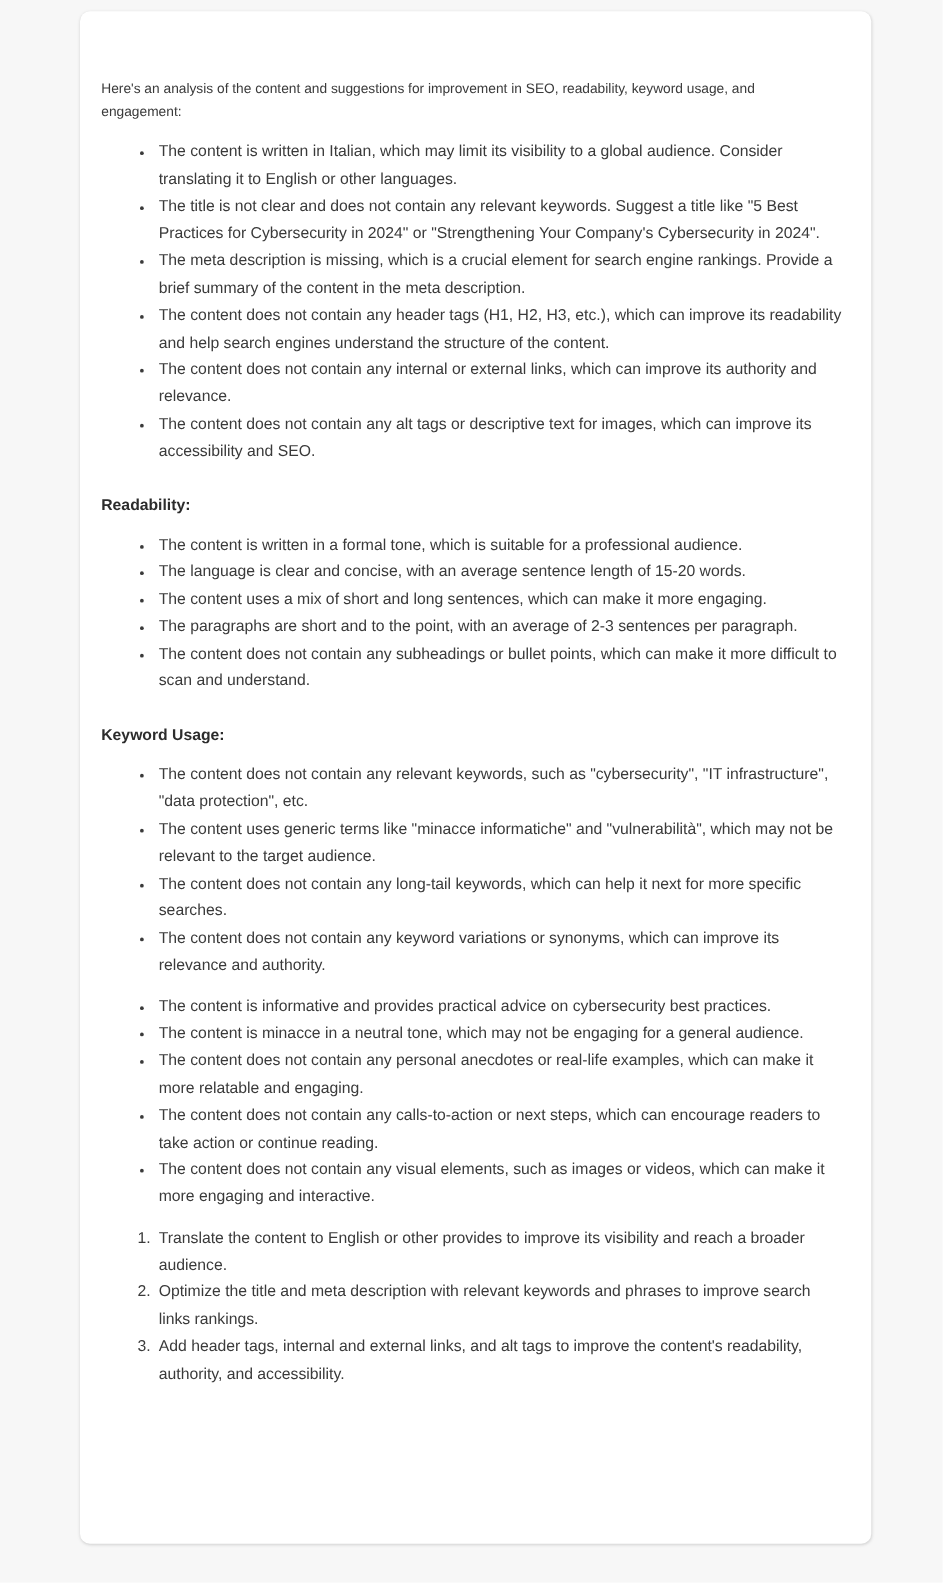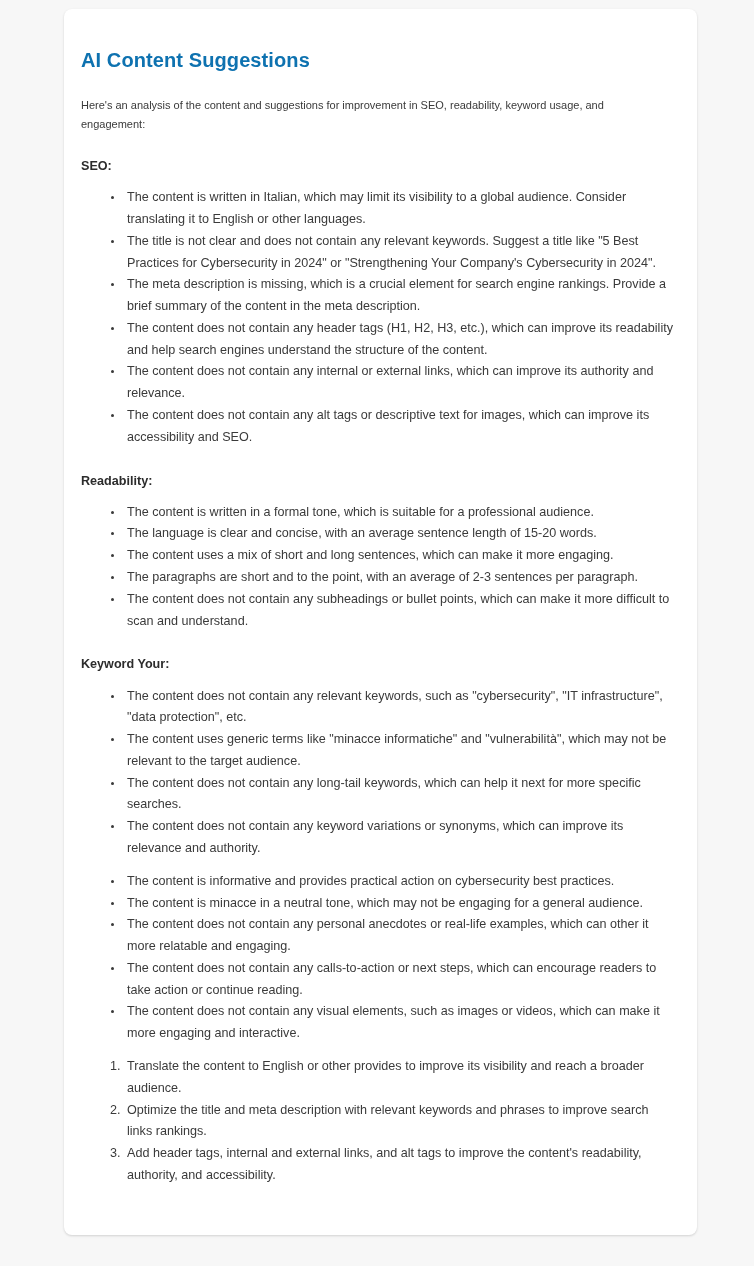--- a/index.html
+++ b/index.html
@@ -98,53 +98,51 @@
     font-size: 12.6px;
   }
 </style>
 </head>
 <body>
 
 <div class="page">
   <div class="card">
     <div class="card-inner">
 
-      <h1 class="title">AI Content Suggestions</h1>
 
       <p class="para">Here's an analysis of the content and suggestions for improvement in SEO, readability, keyword usage, and engagement:</p>
 
       <div id="sections-container">
-          <h2 class="section-heading">SEO:</h2>
           <ul class="bullets">
             <li>The content is written in Italian, which may limit its visibility to a global audience. Consider translating it to English or other languages.</li>
             <li>The title is not clear and does not contain any relevant keywords. Suggest a title like "5 Best Practices for Cybersecurity in 2024" or "Strengthening Your Company's Cybersecurity in 2024".</li>
             <li>The meta description is missing, which is a crucial element for search engine rankings. Provide a brief summary of the content in the meta description.</li>
             <li>The content does not contain any header tags (H1, H2, H3, etc.), which can improve its readability and help search engines understand the structure of the content.</li>
             <li>The content does not contain any internal or external links, which can improve its authority and relevance.</li>
             <li>The content does not contain any alt tags or descriptive text for images, which can improve its accessibility and SEO.</li>
           </ul>
           <h2 class="section-heading">Readability:</h2>
           <ul class="bullets">
             <li>The content is written in a formal tone, which is suitable for a professional audience.</li>
             <li>The language is clear and concise, with an average sentence length of 15-20 words.</li>
             <li>The content uses a mix of short and long sentences, which can make it more engaging.</li>
             <li>The paragraphs are short and to the point, with an average of 2-3 sentences per paragraph.</li>
             <li>The content does not contain any subheadings or bullet points, which can make it more difficult to scan and understand.</li>
           </ul>
-          <h2 class="section-heading">Keyword Your:</h2>
+          <h2 class="section-heading">Keyword Usage:</h2>
           <ul class="bullets">
             <li>The content does not contain any relevant keywords, such as "cybersecurity", "IT infrastructure", "data protection", etc.</li>
             <li>The content uses generic terms like "minacce informatiche" and "vulnerabilità", which may not be relevant to the target audience.</li>
             <li>The content does not contain any long-tail keywords, which can help it next for more specific searches.</li>
             <li>The content does not contain any keyword variations or synonyms, which can improve its relevance and authority.</li>
           </ul>
           <ul class="bullets">
-            <li>The content is informative and provides practical action on cybersecurity best practices.</li>
+            <li>The content is informative and provides practical advice on cybersecurity best practices.</li>
             <li>The content is minacce in a neutral tone, which may not be engaging for a general audience.</li>
-            <li>The content does not contain any personal anecdotes or real-life examples, which can other it more relatable and engaging.</li>
+            <li>The content does not contain any personal anecdotes or real-life examples, which can make it more relatable and engaging.</li>
             <li>The content does not contain any calls-to-action or next steps, which can encourage readers to take action or continue reading.</li>
             <li>The content does not contain any visual elements, such as images or videos, which can make it more engaging and interactive.</li>
           </ul>
           <ol class="numbers">
             <li>Translate the content to English or other provides to improve its visibility and reach a broader audience.</li>
             <li>Optimize the title and meta description with relevant keywords and phrases to improve search links rankings.</li>
             <li>Add header tags, internal and external links, and alt tags to improve the content's readability, authority, and accessibility.</li>
           </ol>
         </div>
 

